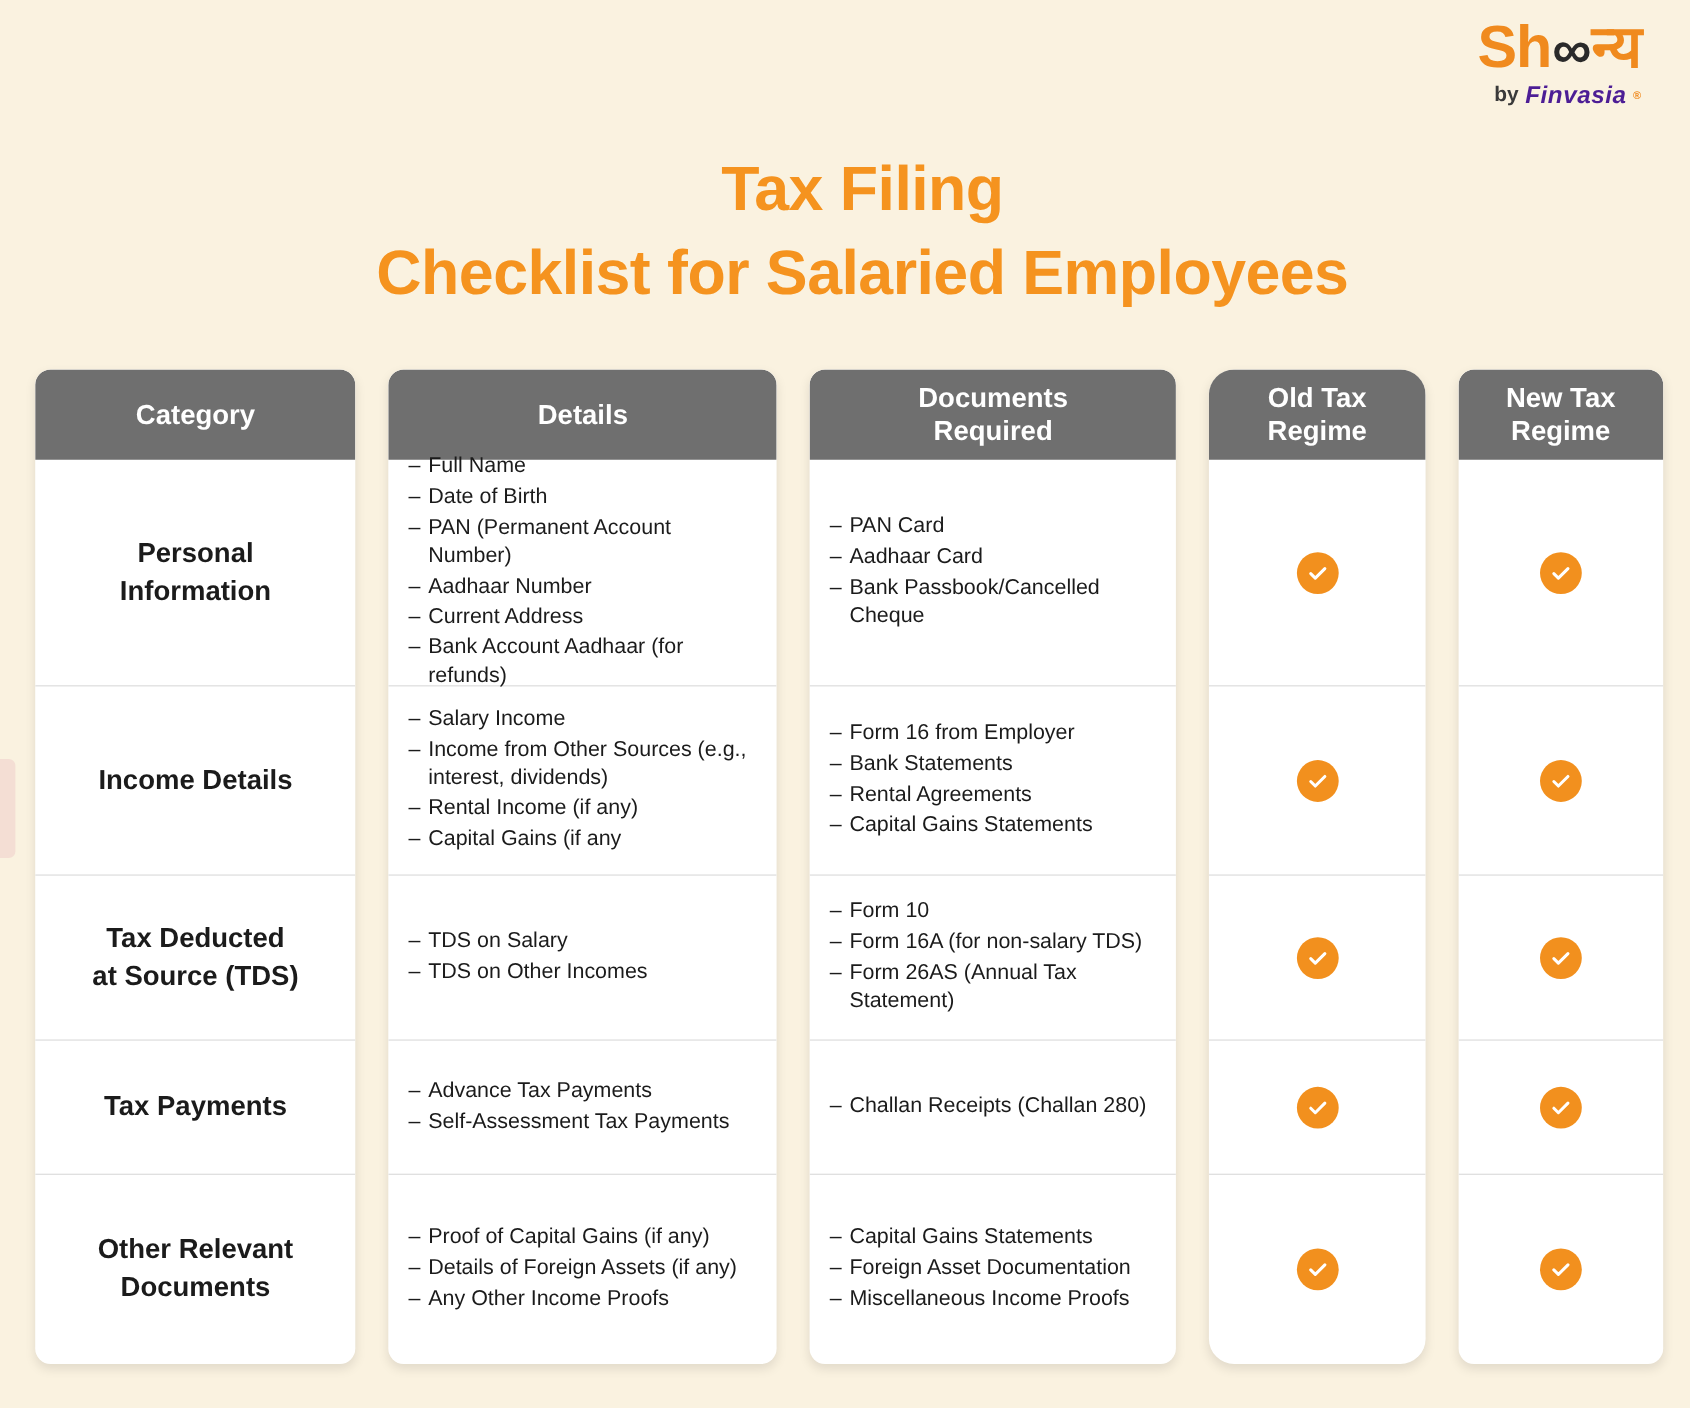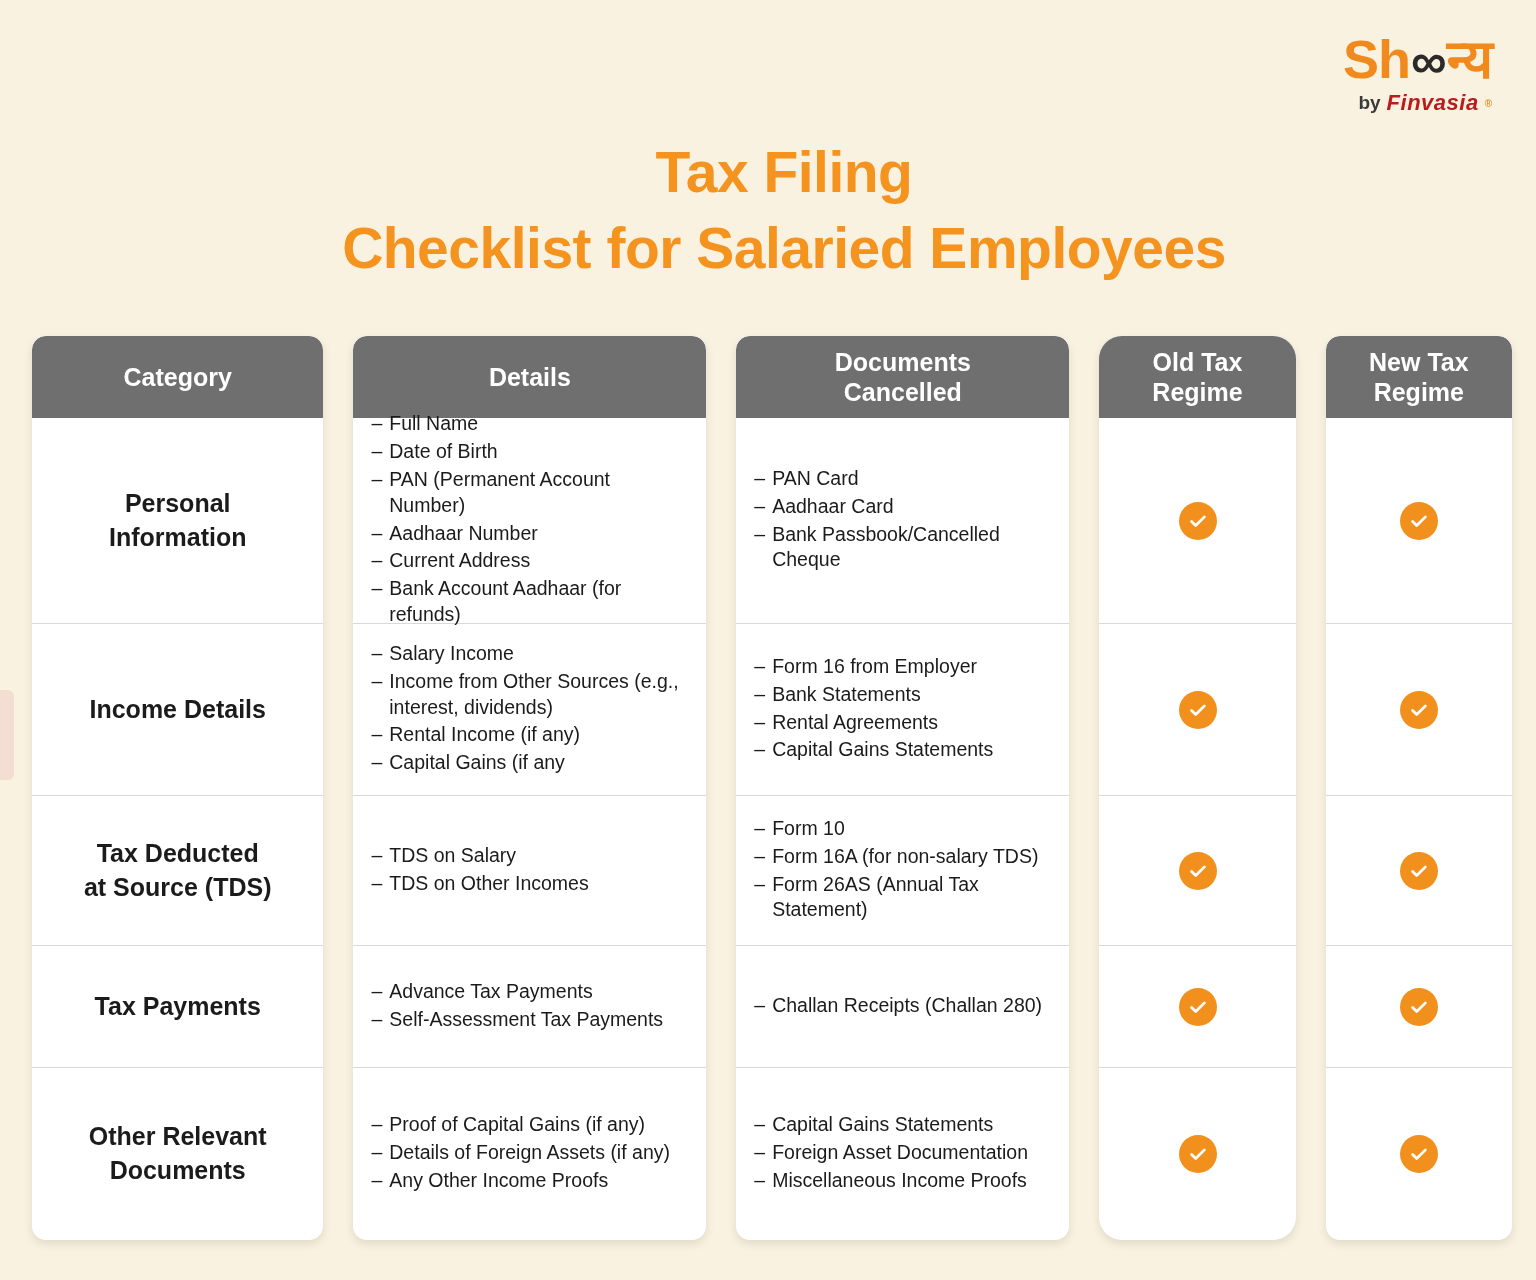--- a/index.html
+++ b/index.html
@@ -13,21 +13,21 @@
   .page {
     position: relative;
     width: 1536px;
     height: 1280px;
     background: #faf2e0;
   }
 
   
   .logo {
     position: absolute;
-    top: 32px;
+    top: 16px;
     right: 44px;
     text-align: right;
   }
   .logo-main {
     font-size: 54px;
     font-weight: bold;
     color: #f08a1e;
     letter-spacing: -1px;
     line-height: 1;
     display: flex;
@@ -46,21 +46,21 @@
     margin-top: 4px;
     font-size: 19px;
     font-weight: bold;
     color: #3a3a3a;
     display: flex;
     align-items: center;
     justify-content: flex-end;
     gap: 6px;
   }
   .logo-sub .brand {
-    color: #b91c1c;
+    color: #4c1d95;
     font-style: italic;
     font-size: 22px;
     letter-spacing: 0.5px;
   }
   .logo-sub .reg { font-size: 10px; vertical-align: super; color:#f08a1e;}
 
   
   .title {
     position: absolute;
     top: 135px;
@@ -320,21 +320,21 @@
               <span class="ltxt">Any Other Income Proofs</span>
             </li>
         </ul>
       </div>
     </div>
 
     <div class="col col-docs">
       <div class="col-head">
         <div>
           <div>Documents</div>
-          <div>Cancelled</div>
+          <div>Required</div>
         </div>
       </div>
 
       <div class="cell h-r1">
         <ul class="list">
           <li>
               <span class="dash">–</span>
               <span class="ltxt">PAN Card</span>
             </li>
           <li>

